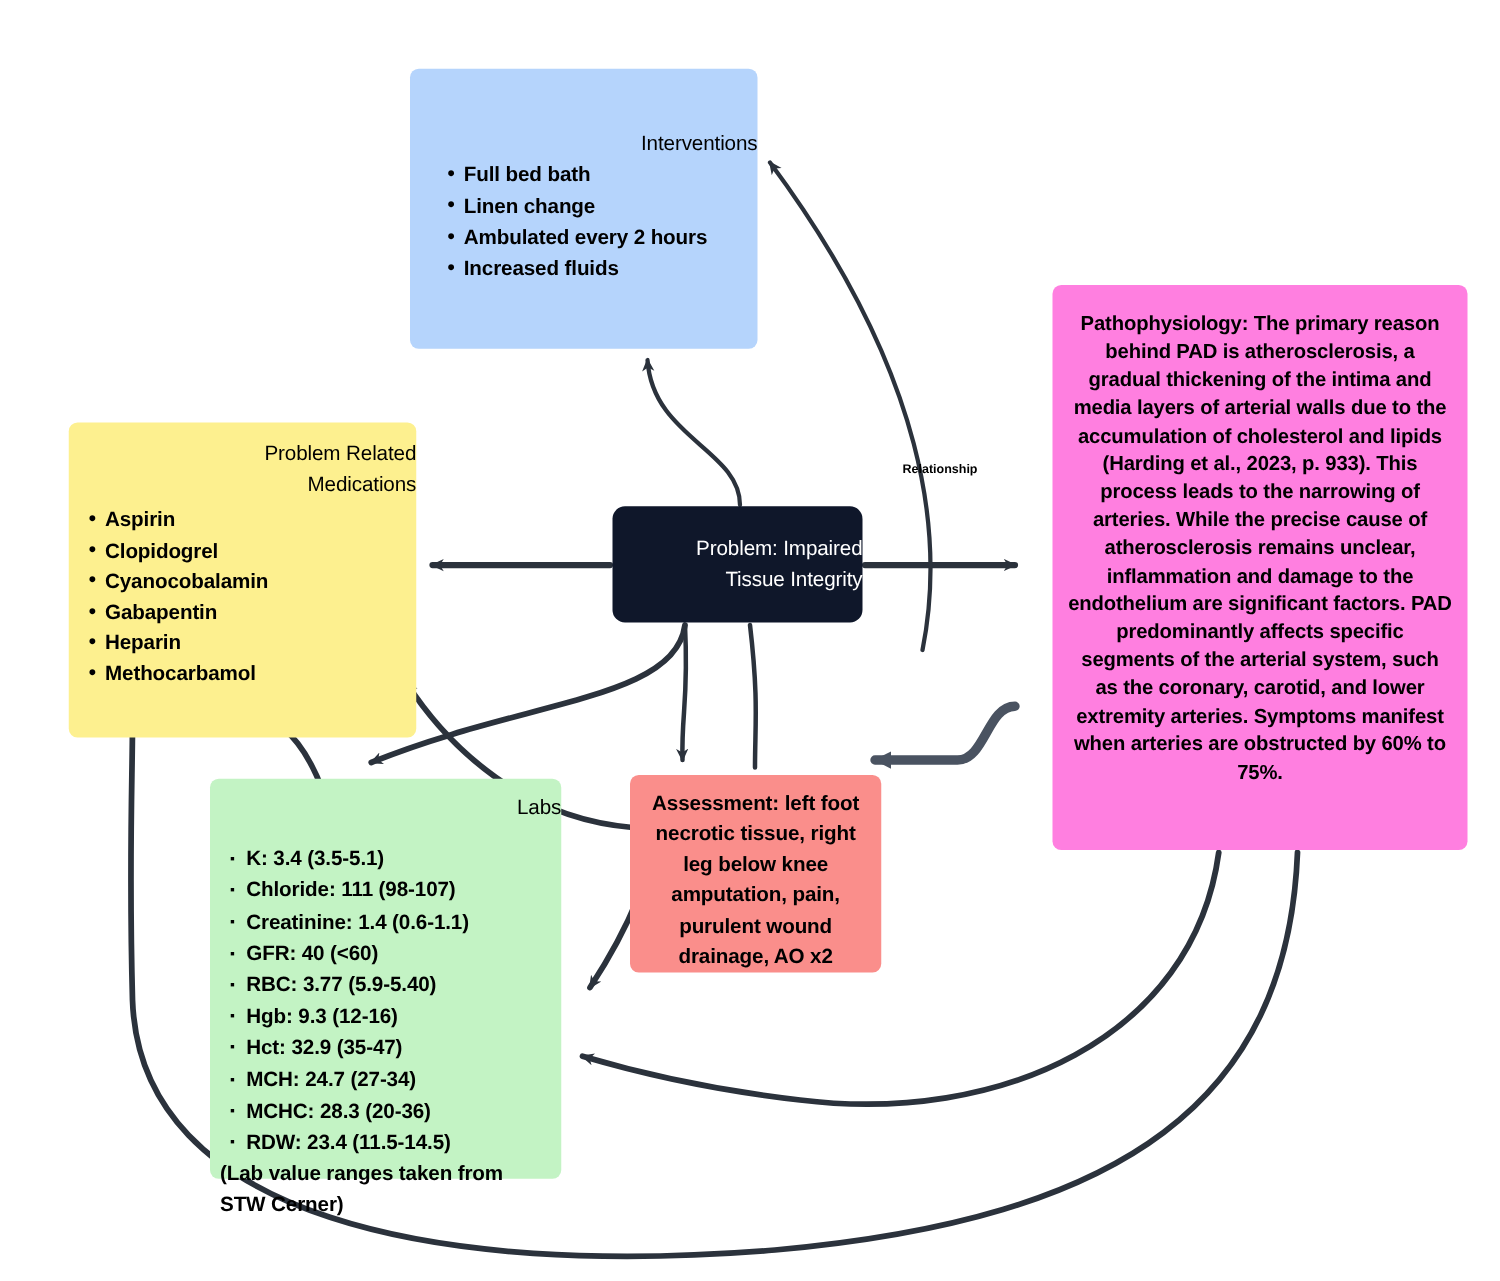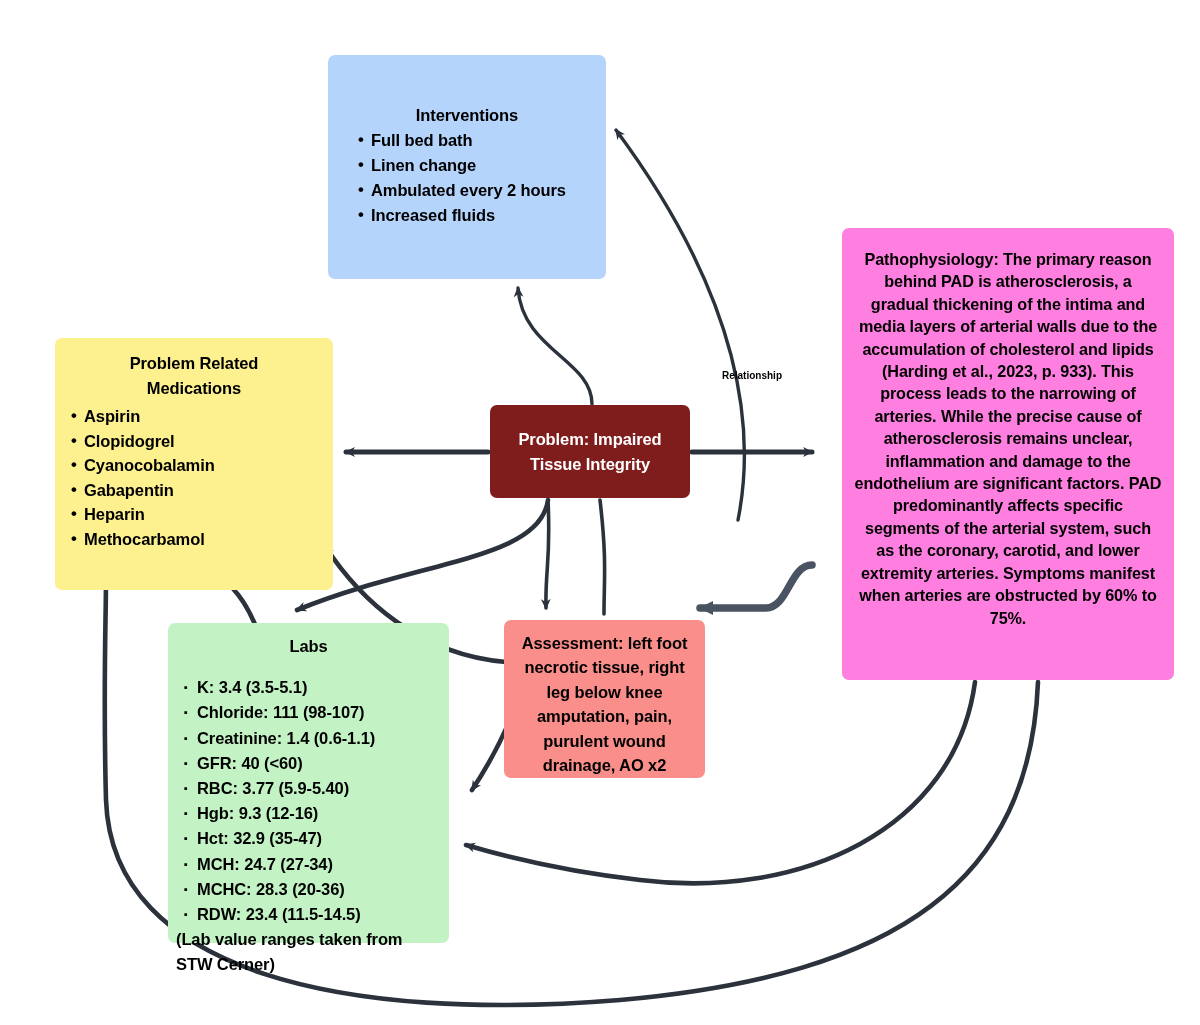--- a/index.html
+++ b/index.html
@@ -24,21 +24,21 @@
   .node{
     position:absolute;
     box-sizing:border-box;
     border-radius:7px;
     text-align:center;
     color:#000000;
     font-weight:bold;
     letter-spacing:-0.1px;
     z-index:5;
   }
-  .node .ttl{ display:block; font-weight:bold; }
+  .node .ttl{ display:block; font-weight:normal;text-align:right; }
   .node ul{
     list-style:none;
     margin:0;
     padding:0;
     text-align:left;
   }
   .node ul li{
     position:relative;
     padding-left:15px;
     white-space:nowrap;
@@ -67,27 +67,28 @@
     padding:13px 0 0 0;
     font-size:16.5px;
     line-height:24.5px;
   }
   #n-meds .ttl{ line-height:25px; }
   #n-meds ul{ margin-left:14px; margin-top:3px; }
 
   
   #n-problem{
     left:490px; top:405px; width:200px; height:93px;
-    background:#7f1d1d;
+    background:#0f172a;
     color:#ffffff;
     font-size:16.5px;
     line-height:25px;
     display:flex;
     align-items:center;
     justify-content:center;
+    border-radius:10px;
   }
   #n-problem .ttl{ width:100%; }
 
   
   #n-patho{
     left:842px; top:228px; width:332px; height:452px;
     background:#ff7fe0;
     padding:20px 12px 0 12px;
     font-size:16.2px;
     line-height:22.4px;

